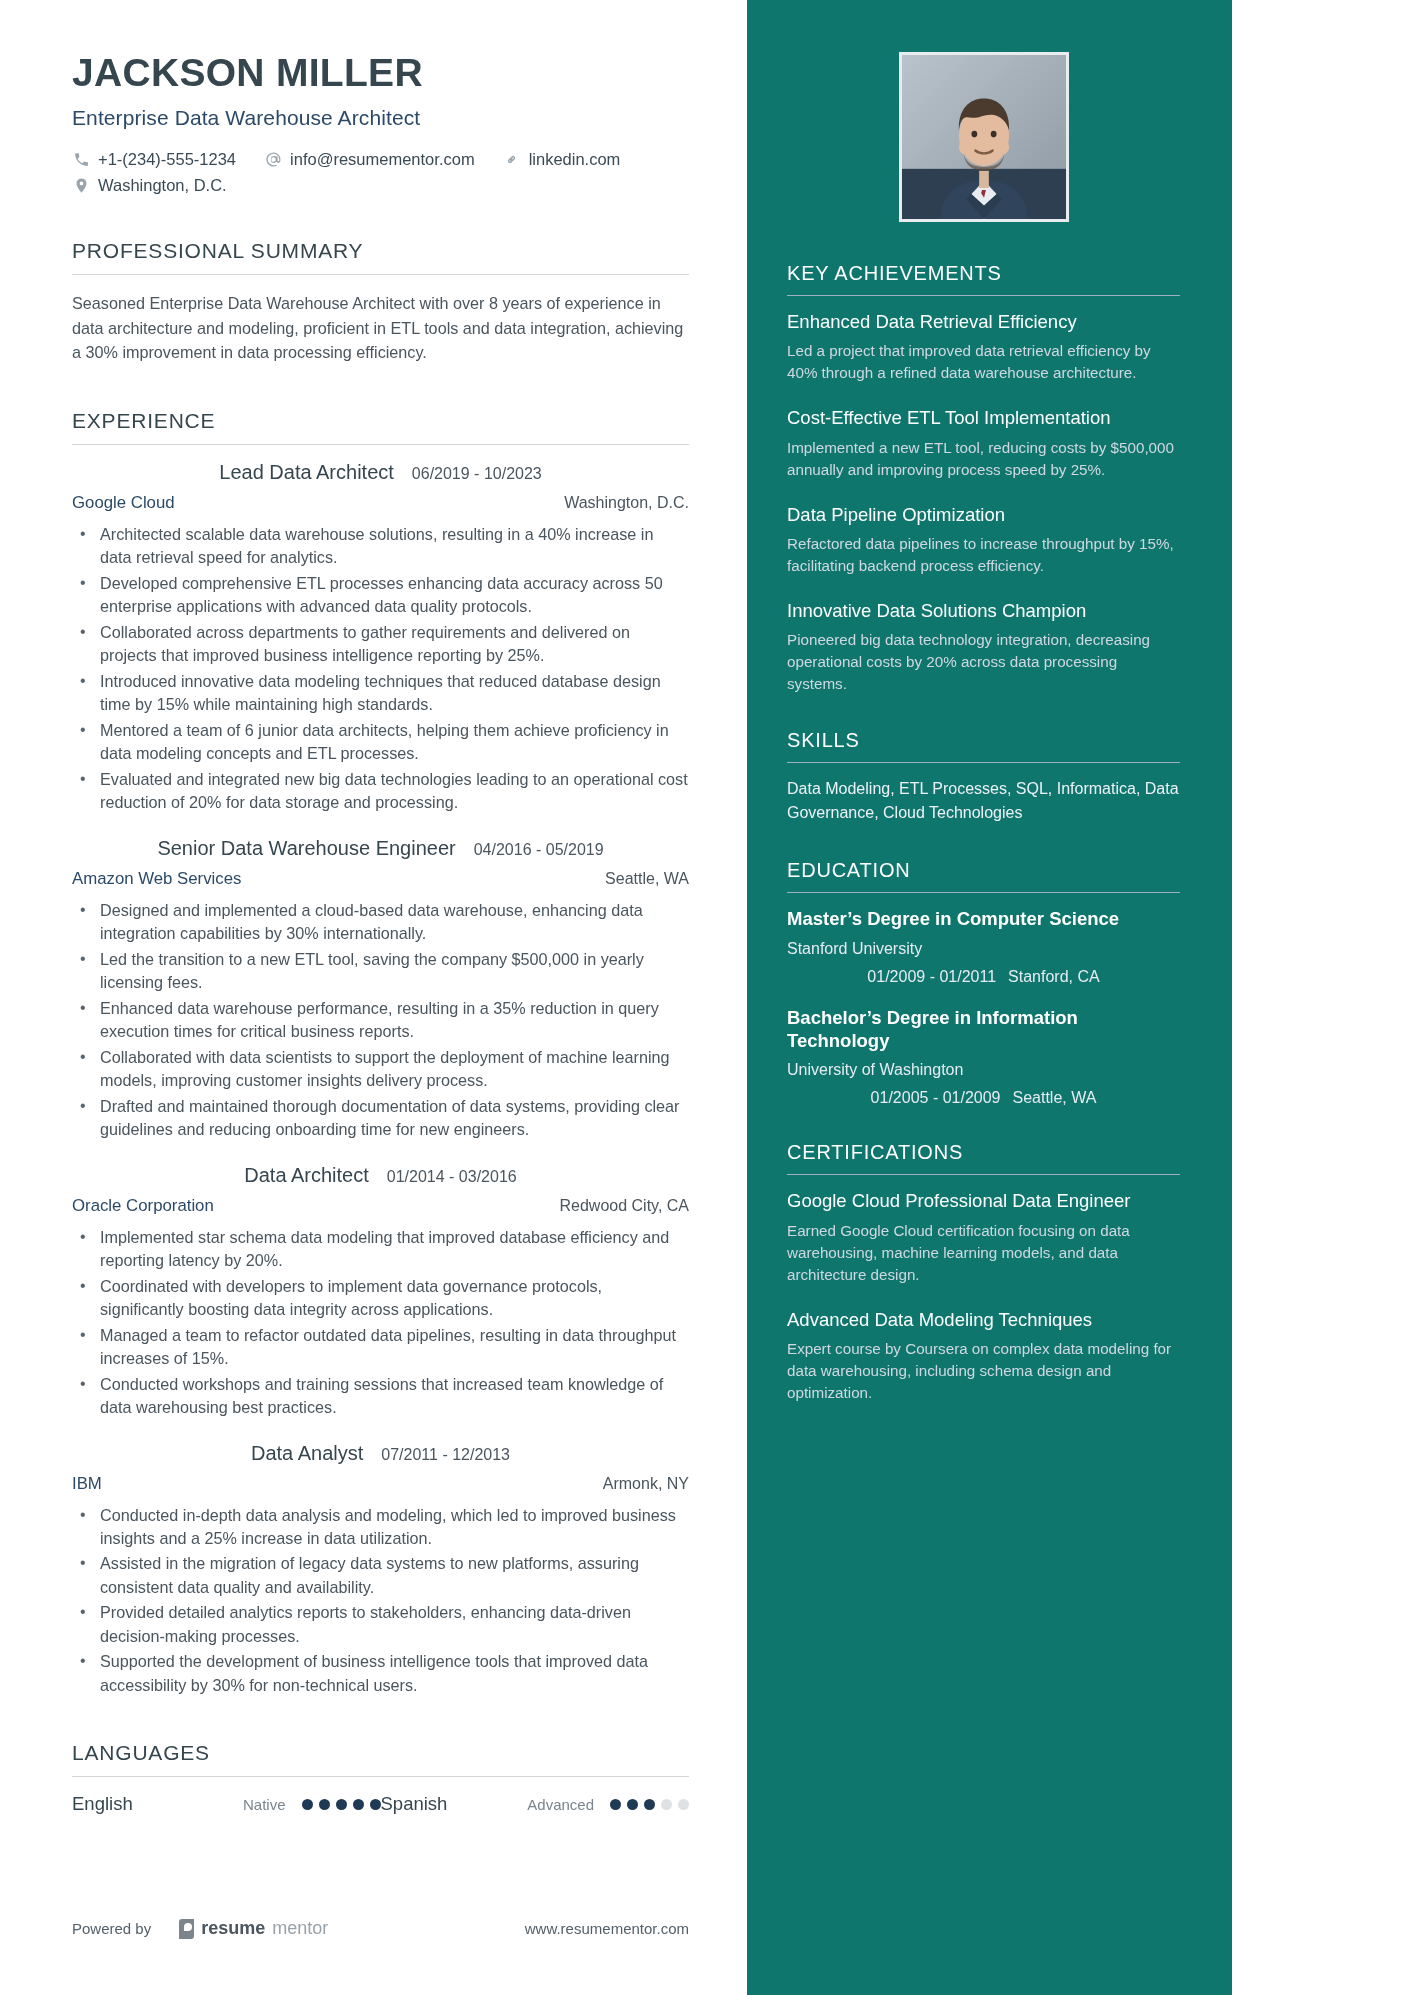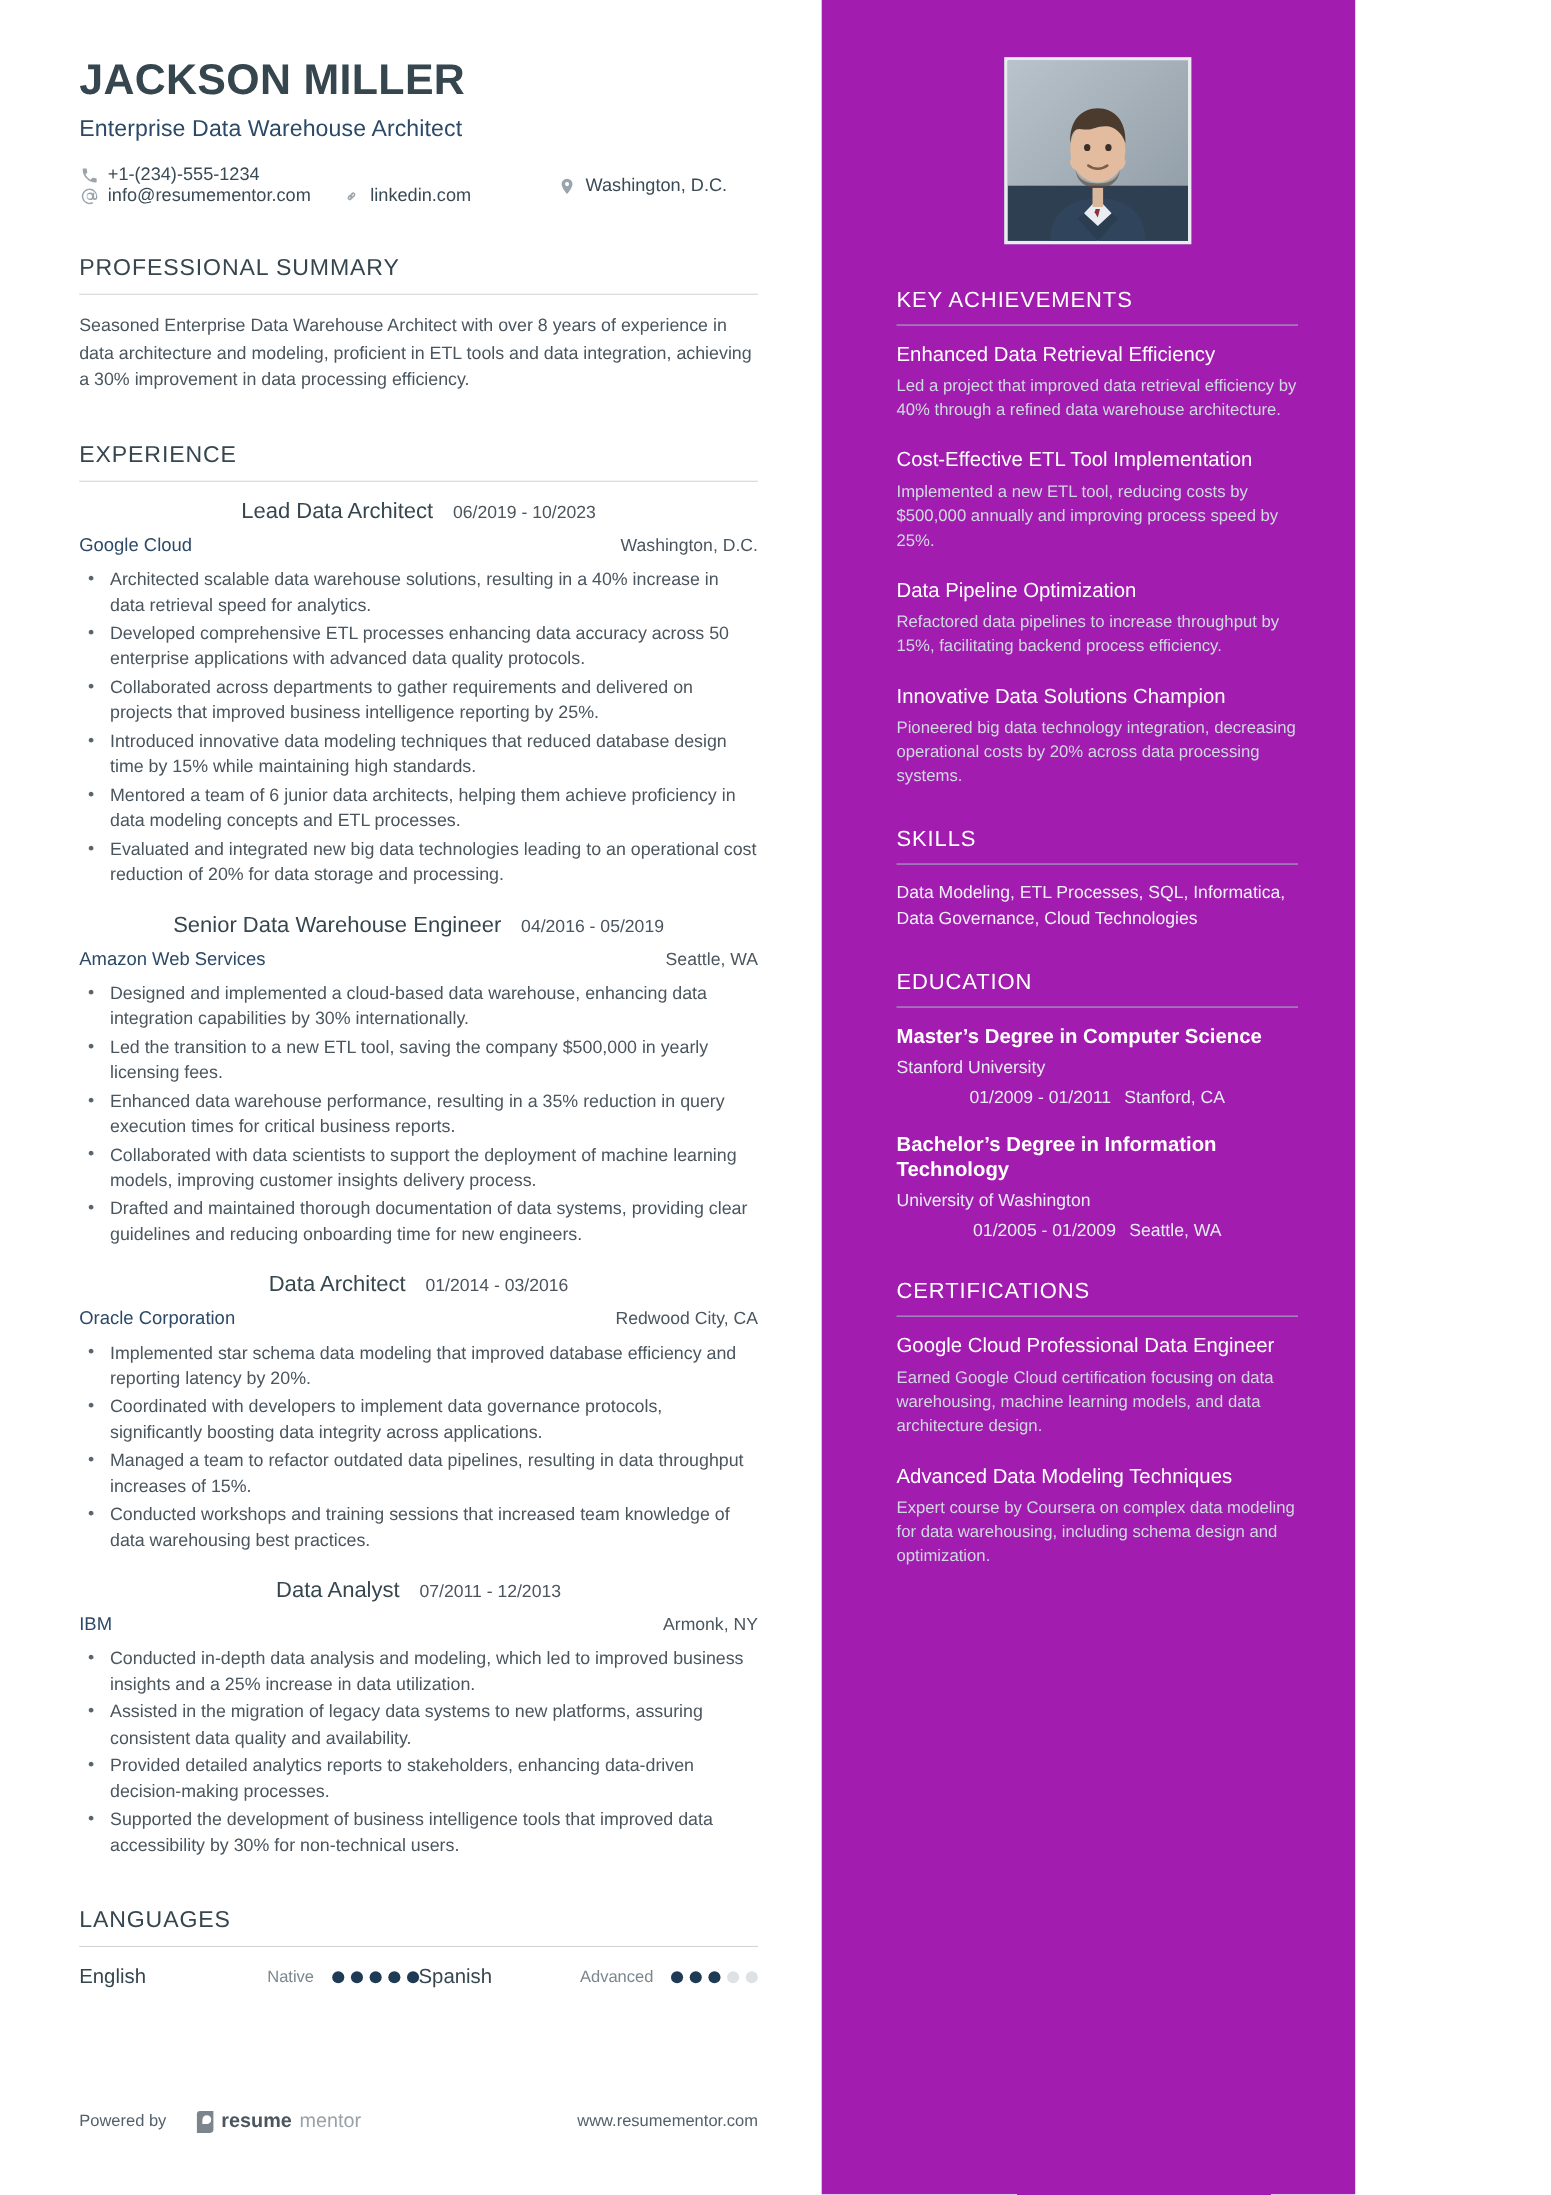--- a/index.html
+++ b/index.html
@@ -31,21 +31,21 @@
     line-height: 1.08;
     margin-bottom: 12px;
   }
   .headline {
     font-size: 21px;
     color: #2c4a68;
     font-weight: 400;
     margin-bottom: 20px;
     letter-spacing: 0.1px;
   }
-  .contact-rows { display: flex; flex-direction: row; gap: 7px; justify-content: space-between; }
+  .contact-rows { display: flex; flex-direction: column; gap: 7px; justify-content: space-between; }
   .contact-line { display: flex; align-items: center; flex-wrap: wrap; }
   .contact-item {
     display: inline-flex;
     align-items: center;
     gap: 8px;
     font-size: 16.5px;
     color: #3a4a55;
     margin-right: 28px;
     white-space: nowrap;
   }
@@ -149,23 +149,23 @@
     width: 8px; height: 8px;
     background: #ffffff;
     border-radius: 50% 50% 50% 0;
   }
   .brand-b { font-weight: bold; color: #4c565e; }
   .brand-n { color: #9aa2a9; }
 
   
   .side-col {
     width: 485px;
-    background: #a21caf;
+    background: #0f766e;
     color: #ffffff;
-    padding: 52px 52px 0 68px;
+    padding: 52px 52px 0 40px;
     position: relative;
   }
   .photo-wrap { display: flex; justify-content: center; margin-bottom: 40px; }
   .photo {
     width: 170px;
     height: 170px;
     border: 3px solid #e8ecef;
     overflow: hidden;
     background: #8f9aa3;
     position: relative;

